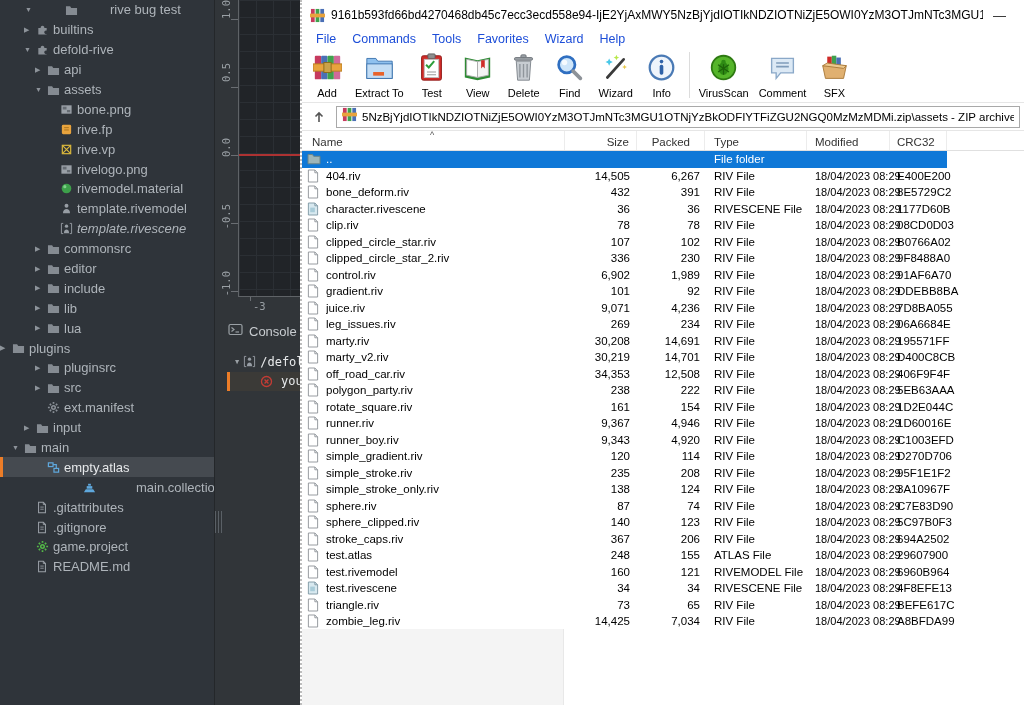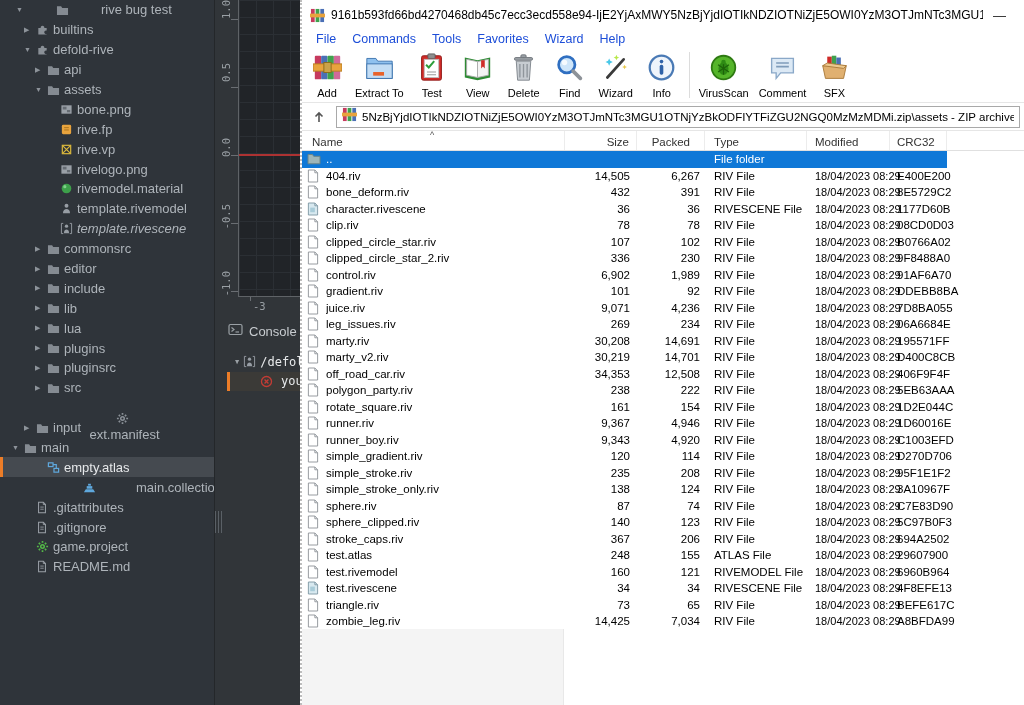--- a/index.html
+++ b/index.html
@@ -94,21 +94,21 @@
   .tail-left{width:262px;background:#f4f4f4;border-right:1px solid #e8e8e8;}
   .tail-right{flex:1;background:#fff;}
 </style>
 </head>
 <body>
 
 <div class="stage">
 
   <div class="sidebar">
     <div id="tree">
-  <div class="trow" style="padding-left: 16px; gap: 28px;">
+  <div class="trow" style="padding-left: 25px; gap: 28px;">
     <span class="arrow">▼</span>
     <span class="ticon">
             <svg width="13" height="12" viewBox="0 0 14 13">
               <path d="M1 2.5h4.5l1.2 1.8H13v7.7H1z" fill="#858b92"></path>
             </svg>
           </span>
     <span class="tlabel">rive bug test</span>
   </div>
 
   <div class="trow" style="padding-left: 24px;">
@@ -274,51 +274,51 @@
   <div class="trow" style="padding-left: 35px;">
     <span class="arrow">▶</span>
     <span class="ticon">
             <svg width="13" height="12" viewBox="0 0 14 13">
               <path d="M1 2.5h4.5l1.2 1.8H13v7.7H1z" fill="#858b92"></path>
             </svg>
           </span>
     <span class="tlabel">lua</span>
   </div>
 
+  <div class="trow" style="">
+    <span class="arrow">▶</span>
+    <span class="ticon">
+            <svg width="13" height="12" viewBox="0 0 14 13">
+              <path d="M1 2.5h4.5l1.2 1.8H13v7.7H1z" fill="#858b92"></path>
+            </svg>
+          </span>
+    <span class="tlabel">plugins</span>
+  </div>
+
   <div class="trow" style="padding-left: 35px;">
     <span class="arrow">▶</span>
     <span class="ticon">
             <svg width="13" height="12" viewBox="0 0 14 13">
               <path d="M1 2.5h4.5l1.2 1.8H13v7.7H1z" fill="#858b92"></path>
             </svg>
           </span>
-    <span class="tlabel">plugins</span>
+    <span class="tlabel">pluginsrc</span>
   </div>
 
   <div class="trow" style="padding-left: 35px;">
     <span class="arrow">▶</span>
     <span class="ticon">
             <svg width="13" height="12" viewBox="0 0 14 13">
               <path d="M1 2.5h4.5l1.2 1.8H13v7.7H1z" fill="#858b92"></path>
             </svg>
           </span>
-    <span class="tlabel">pluginsrc</span>
+    <span class="tlabel">src</span>
   </div>
 
   <div class="trow" style="padding-left: 35px;">
-    <span class="arrow">▶</span>
-    <span class="ticon">
-            <svg width="13" height="12" viewBox="0 0 14 13">
-              <path d="M1 2.5h4.5l1.2 1.8H13v7.7H1z" fill="#858b92"></path>
-            </svg>
-          </span>
-    <span class="tlabel">src</span>
-  </div>
-
-  <div class="trow" style="padding-left: 35px; flex-direction: column;">
     <span class="arrow"></span>
     <span class="ticon">
             <svg width="13" height="13" viewBox="0 0 14 14">
               <g stroke="#8a9097" stroke-width="1.8">
                 <path d="M7 1v2M7 11v2M1 7h2M11 7h2M3 3l1.4 1.4M9.6 9.6L11 11M11 3L9.6 4.4M4.4 9.6L3 11"></path>
               </g>
               <circle cx="7" cy="7" r="2.7" fill="#8a9097"></circle>
               <circle cx="7" cy="7" r="1.1" fill="#2f343a"></circle>
             </svg>
           </span>

